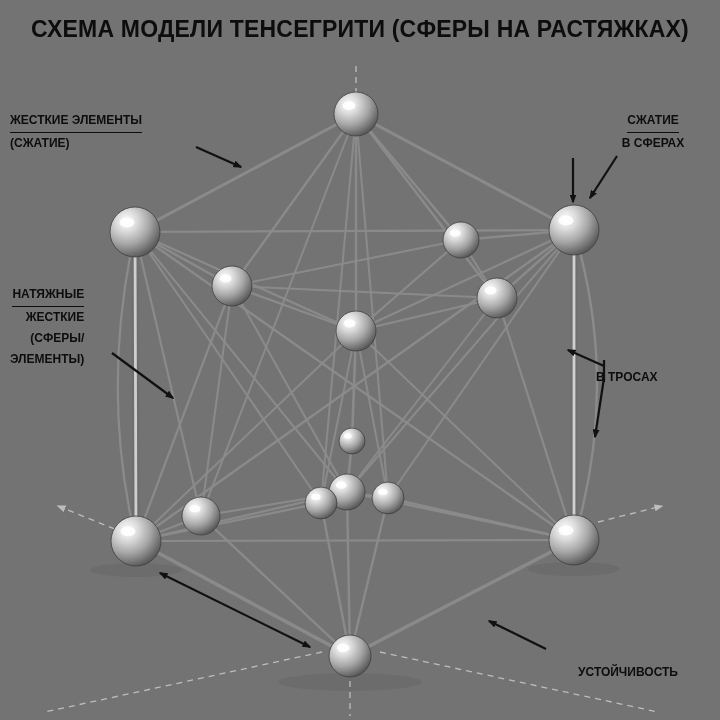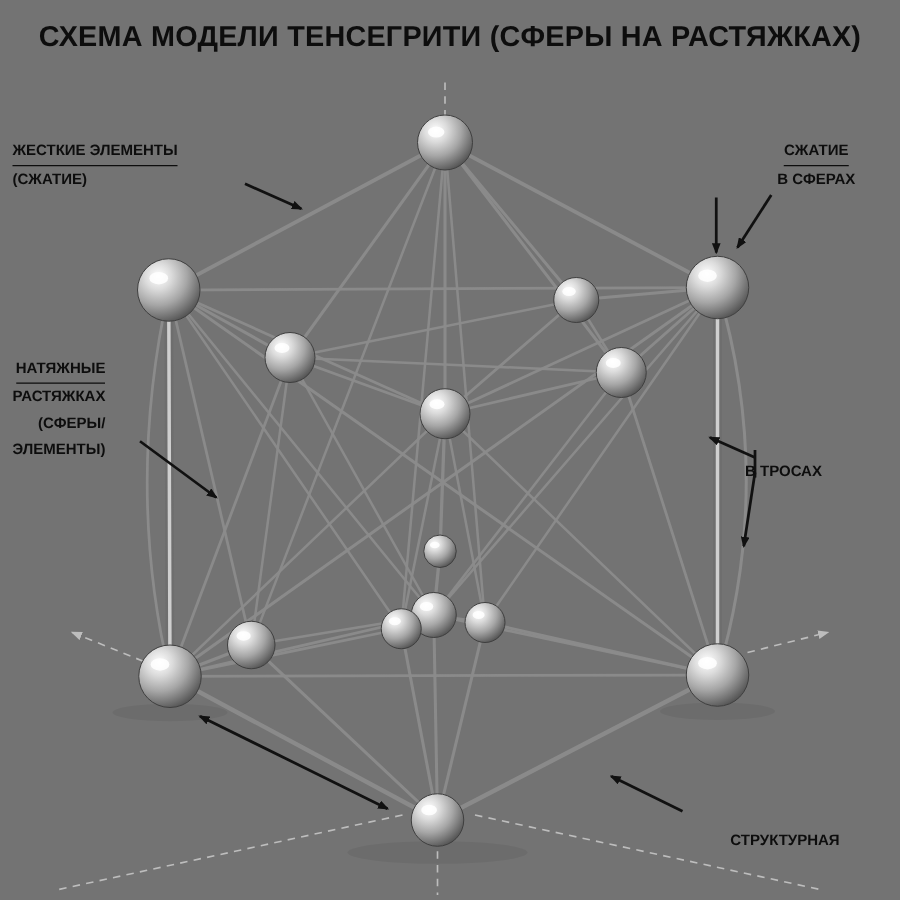--- a/index.html
+++ b/index.html
@@ -164,28 +164,28 @@
     <span>(СЖАТИЕ)</span>
   </div>
 
   <div class="lbl lbl-compress">
     <span class="u">СЖАТИЕ</span><br>
     <span>В СФЕРАХ</span>
   </div>
 
   <div class="lbl lbl-tension-el">
     <span class="u">НАТЯЖНЫЕ</span><br>
-    <span>РАСТЯЖКАХ</span><br>
+    <span>ЖЕСТКИЕ</span><br>
     <span>(СФЕРЫ/</span><br>
     <span>ЭЛЕМЕНТЫ)</span>
   </div>
 
   <div class="lbl lbl-tension-cb">
     <br>
     <span>В ТРОСАХ</span>
   </div>
 
   <div class="lbl lbl-stability">
     <br>
-    <span>СТРУКТУРНАЯ</span>
+    <span>УСТОЙЧИВОСТЬ</span>
   </div>
 
 </div>
 
 </body></html>

